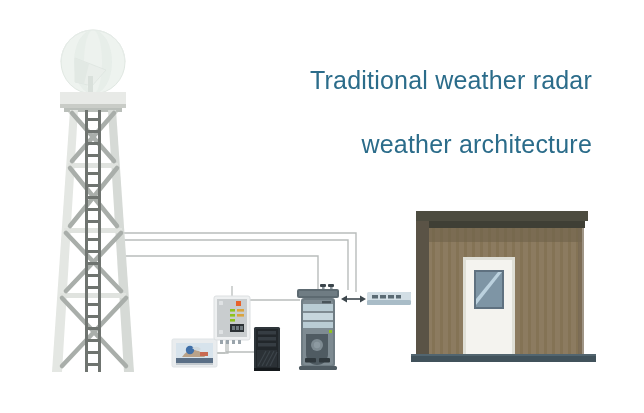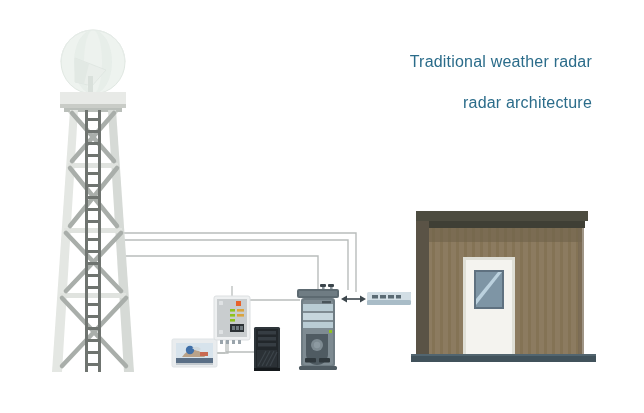--- a/index.html
+++ b/index.html
@@ -7,21 +7,21 @@
     width:644px;height:413px;position:relative;overflow:hidden;
     font-family:"Liberation Sans", sans-serif;
     background:#ffffff;
   }
   #stage{position:absolute;left:0;top:0;width:644px;height:413px;}
   #stage svg{display:block;}
   .title-wrap{
     position:absolute;right:52px;top:32px;width:340px;
     text-align:right;
     color:#2b6c8a;
-    font-size:16px;
+    font-size:25px;
     line-height:1.28;
     font-weight:400;
     letter-spacing:.2px;
     white-space:pre-line;
   }
   .title-line{display:block;}
 </style>
 </head>
 <body>
 
@@ -278,14 +278,14 @@
   </g>
 
   <rect x="411" y="354" width="185" height="8" fill="#41525b"></rect>
   <rect x="411" y="354" width="185" height="2" fill="#52656f"></rect>
 
 </svg>
 </div>
 
 <div class="title-wrap" style="color: rgb(43, 108, 138);">
   <span class="title-line">Traditional weather radar</span>
-  <span class="title-line">radar architecture</span>
+  <span class="title-line">weather architecture</span>
 </div>
 
 </body></html>

